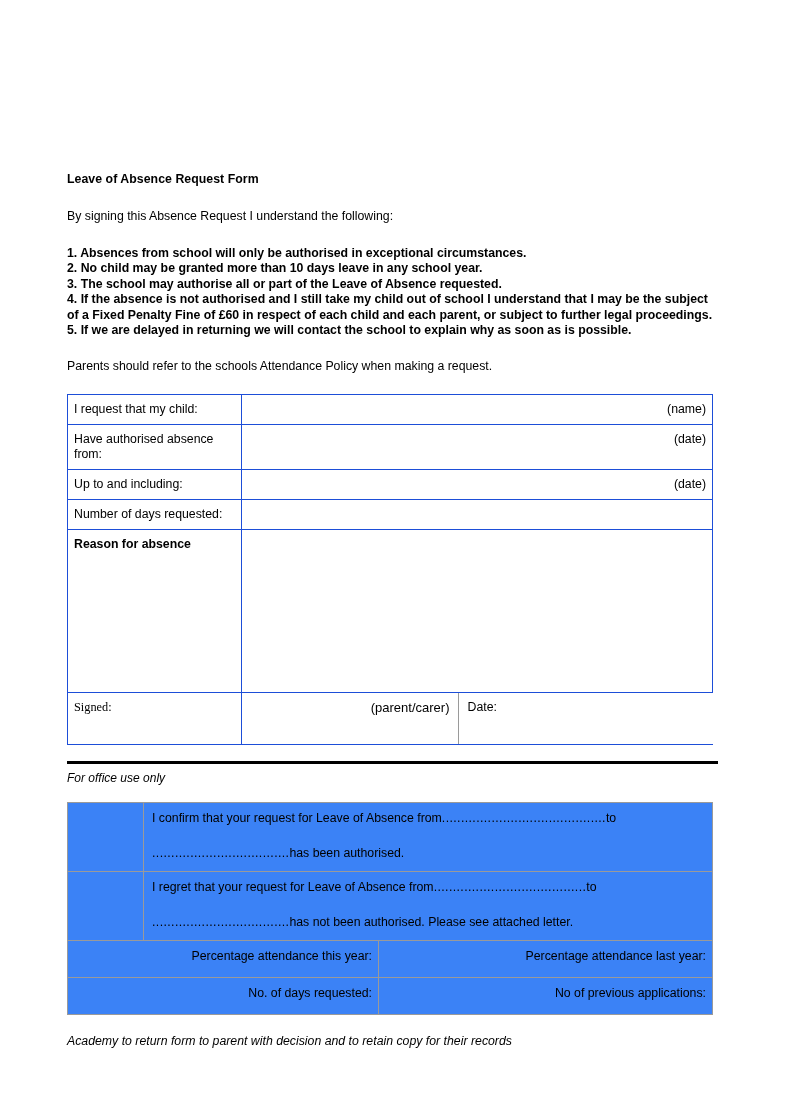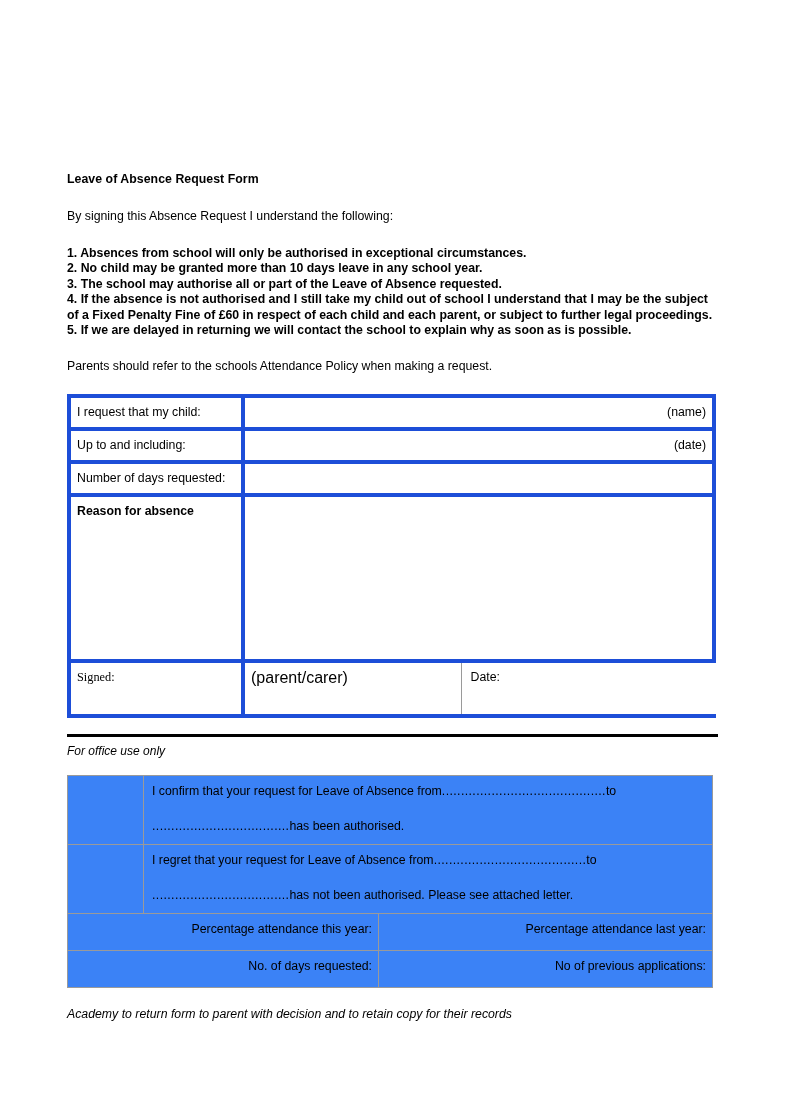--- a/index.html
+++ b/index.html
@@ -58,21 +58,21 @@
   }
 
   
   table.form-table {
     border-collapse: collapse;
     table-layout: fixed;
     width: 645px;
     margin: 0;
   }
   table.form-table td {
-    border: 4px solid #1d4ed8;
+    border: 1px solid #1d4ed8;
     font-size: 12.3px;
     line-height: 15px;
     padding: 7px 6px 7px 6px;
     vertical-align: top;
     background: #ffffff;
   }
   td.label-cell {
     vertical-align: top;
   }
   td.value-cell {
@@ -189,20 +189,24 @@
 
     <table class="form-table">
       <colgroup>
         <col style="width:174px">
         <col style="width:471px">
       </colgroup>
       <tbody>
         <tr>
           <td class="label-cell">I request that my child:</td>
           <td class="value-cell sign-pad">(name)</td>
+        </tr>
+        <tr>
+          <td class="label-cell">Have authorised absence from:</td>
+          <td class="value-cell sign-pad">(date)</td>
         </tr>
         <tr>
           <td class="label-cell">Up to and including:</td>
           <td class="value-cell sign-pad">(date)</td>
         </tr>
         <tr>
           <td class="label-cell sign-pad">Number of days requested:</td>
           <td class="value-cell sign-pad"></td>
         </tr>
         <tr>
@@ -216,21 +220,21 @@
             </div>
           </td>
           <td class="sign-cell" style="padding:0">
             <table style="border-collapse:collapse;table-layout:fixed;width:100%">
               <colgroup>
                 <col style="width:216px">
                 <col style="width:255px">
               </colgroup>
               <tbody>
                   <tr>
-                <td style="border:none;border-right:1px solid #9a9a9a;text-align:left;font-size:16px;padding:7px 8px 29px 6px;vertical-align:top">(parent/carer)</td>
+                <td style="border:none;border-right:1px solid #9a9a9a;text-align:right;font-size:13px;padding:7px 8px 29px 6px;vertical-align:top">(parent/carer)</td>
                 <td style="border:none;font-size:12.3px;padding:7px 6px 29px 9px;vertical-align:top">Date:</td>
               </tr>
             </tbody>
               </table>
           </td>
         </tr>
       </tbody>
     </table>
 
     <div class="thick-rule"></div>

